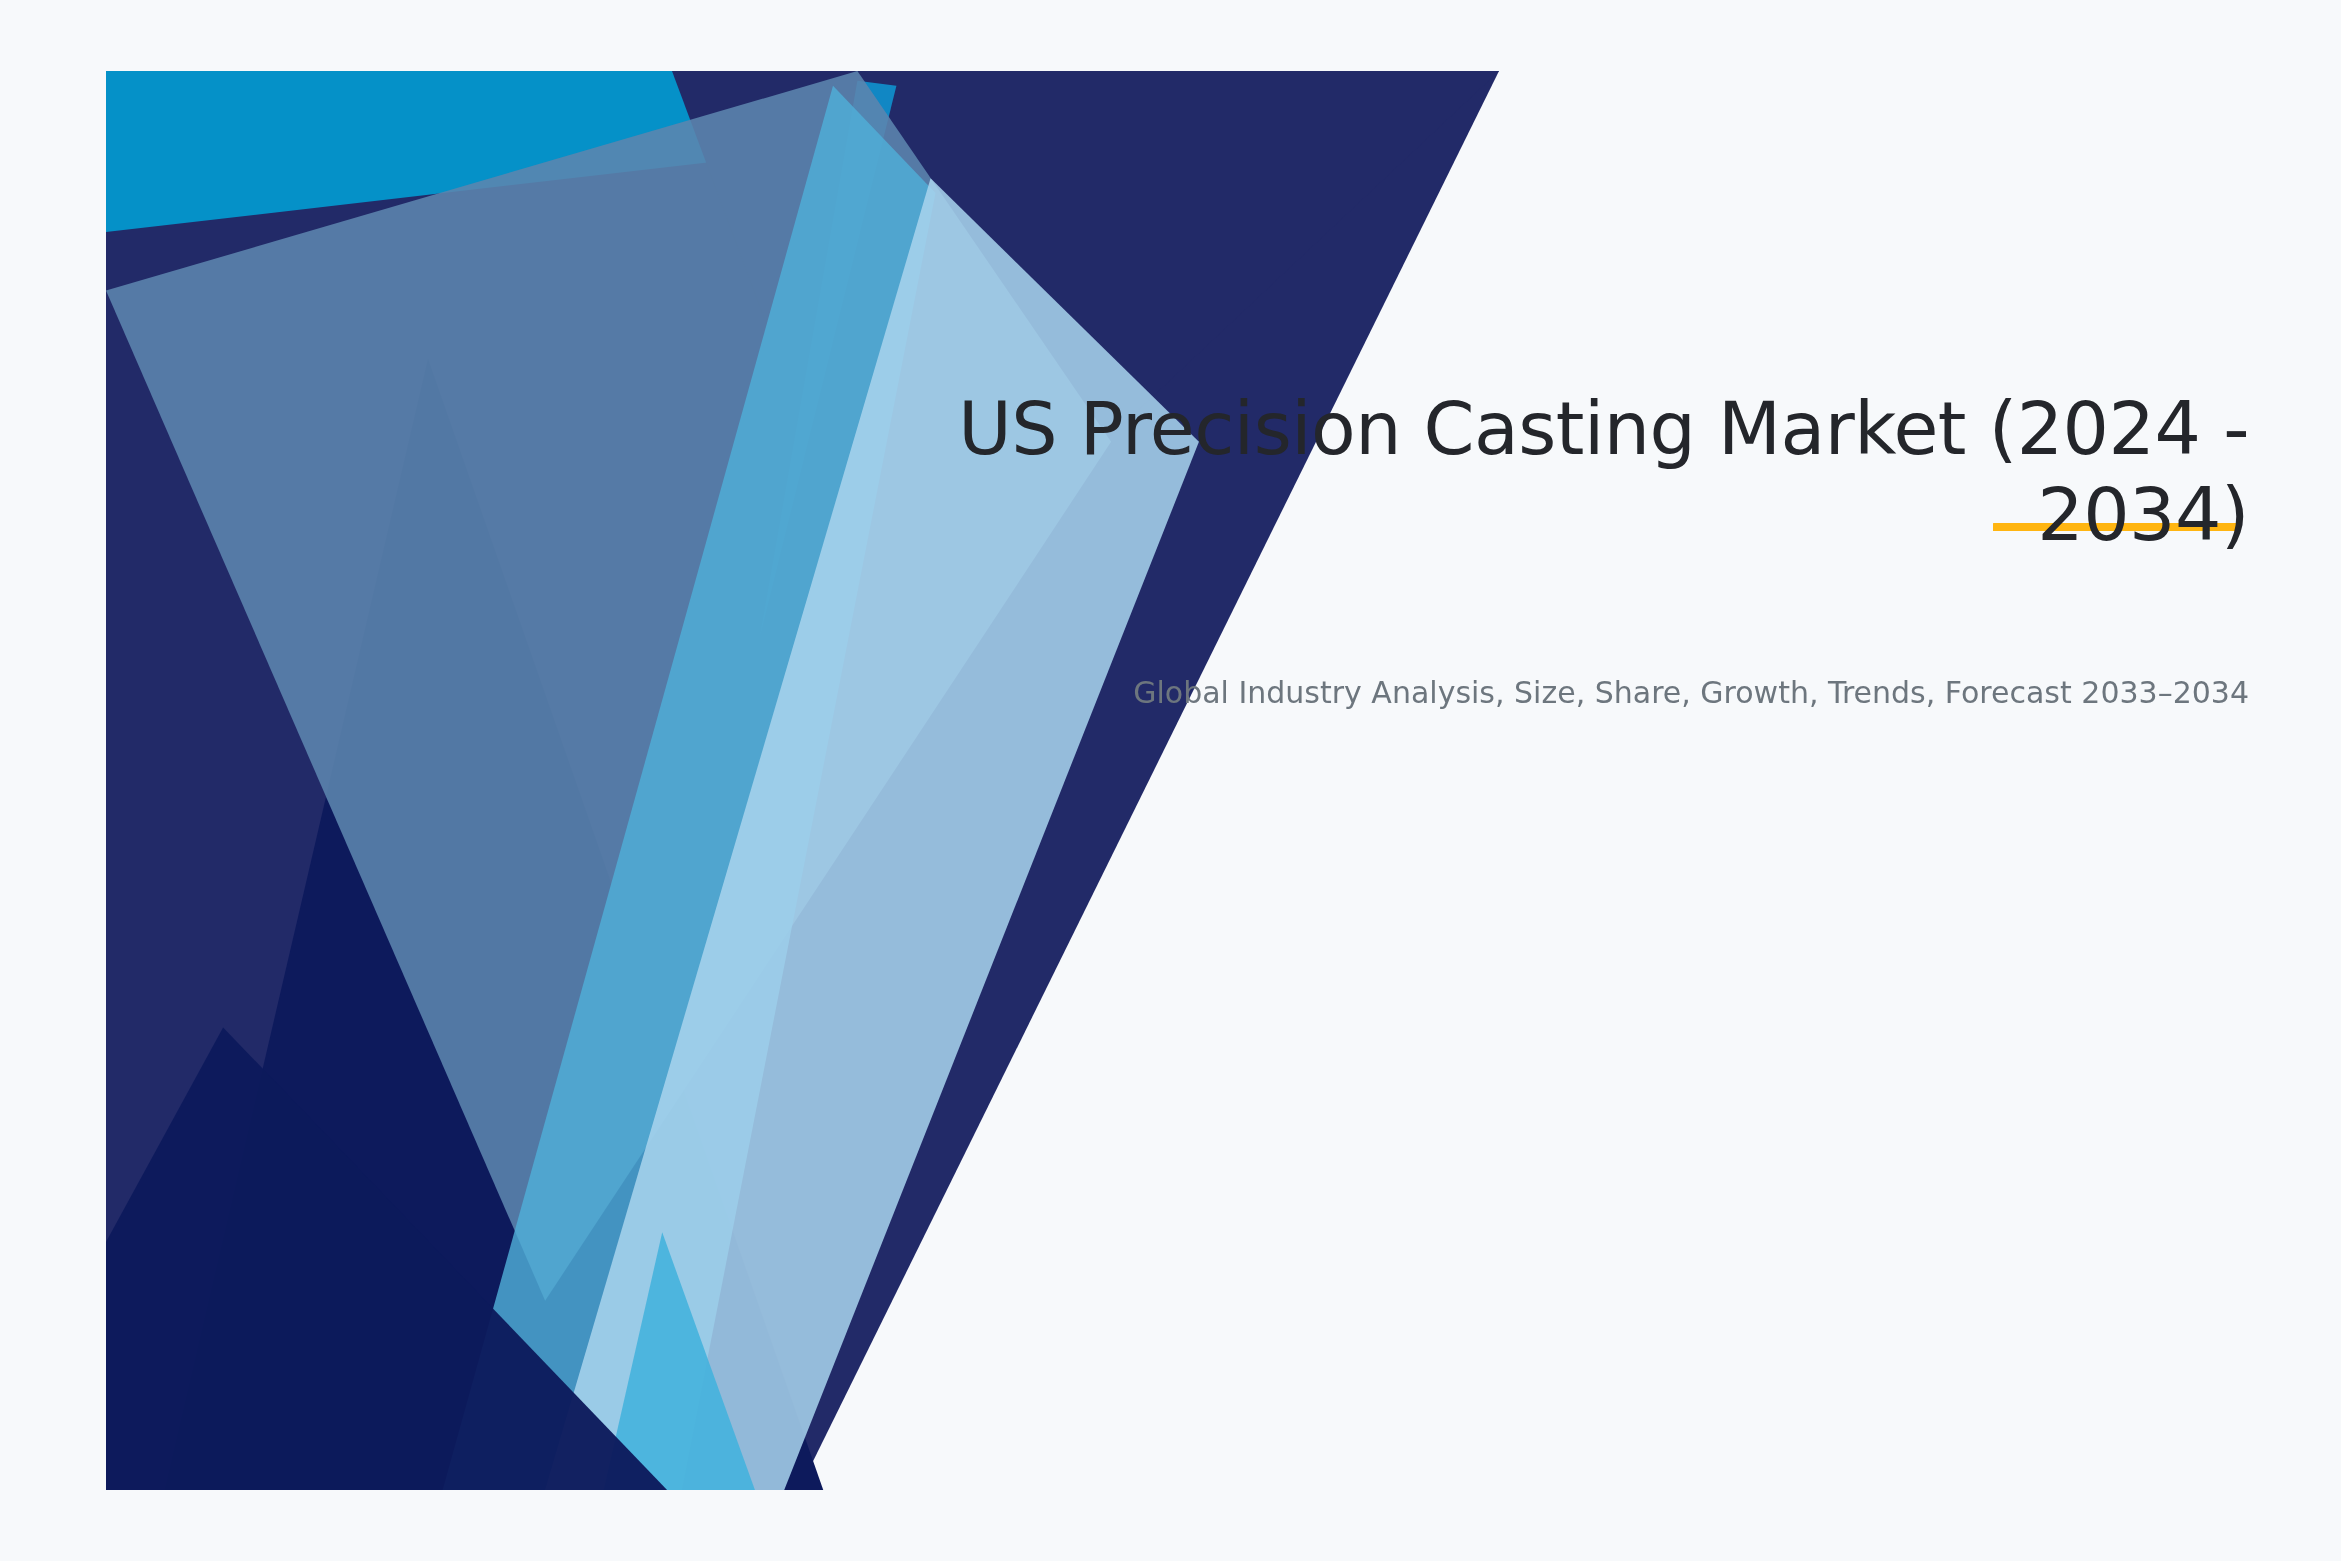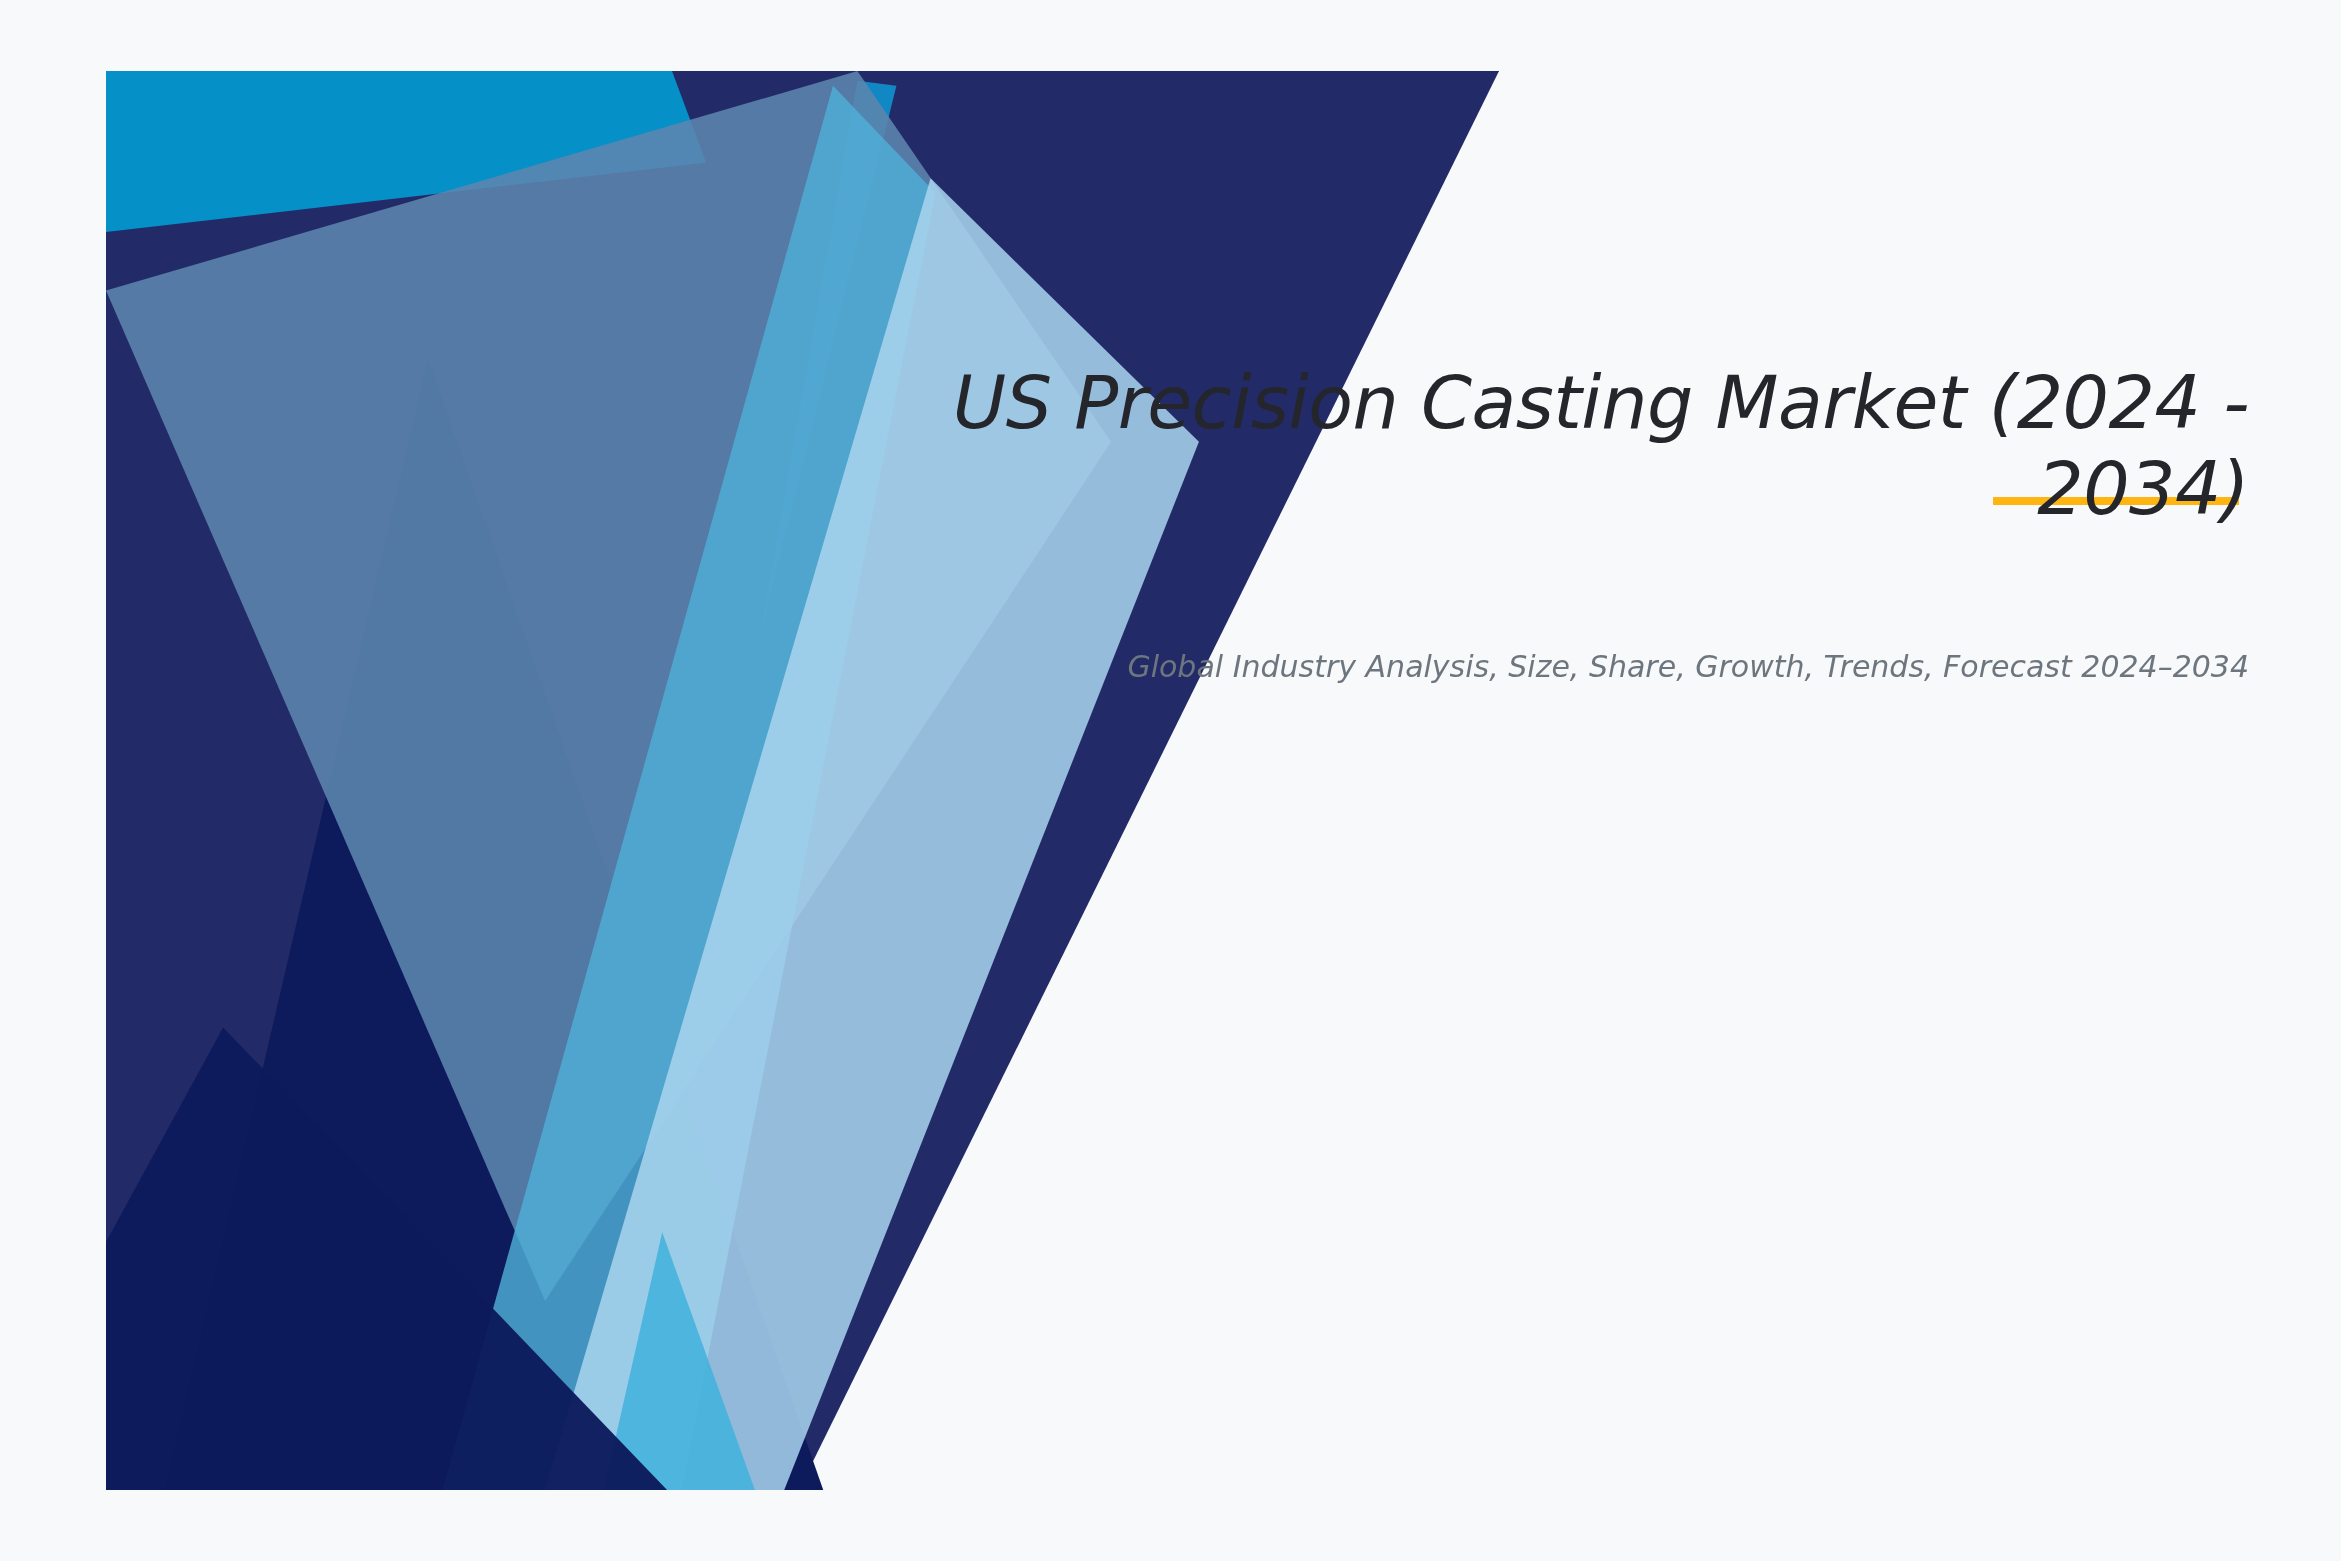--- a/index.html
+++ b/index.html
@@ -34,24 +34,23 @@
   .artwork svg {
     display: block;
     width: 100%;
     height: 100%;
   }
 
   
   .text-col {
     position: absolute;
     left: 888px;
-    top: 360px;
+    top: 386px;
     width: 1361px;
     text-align: right;
-    font-style: italic;
   }
 
   .title-wrap {
     position: relative;
     display: block;
   }
 
   .cover-title {
     position: relative;
     z-index: 2;
@@ -122,18 +121,18 @@
     </svg>
   </div>
 
   <div class="text-col">
 
     <div class="title-wrap">
       <span class="accent-rule"></span>
       <h1 class="cover-title">US Precision Casting Market (2024 - 2034)</h1>
     </div>
 
-    <p class="cover-subtitle">Global Industry Analysis, Size, Share, Growth, Trends, Forecast 2024–2034</p>
+    <p class="cover-subtitle">Global Industry Analysis, Size, Share, Growth, Trends, Forecast 2033–2034</p>
 
   </div>
 
 </div>
 
 
 </body></html>

